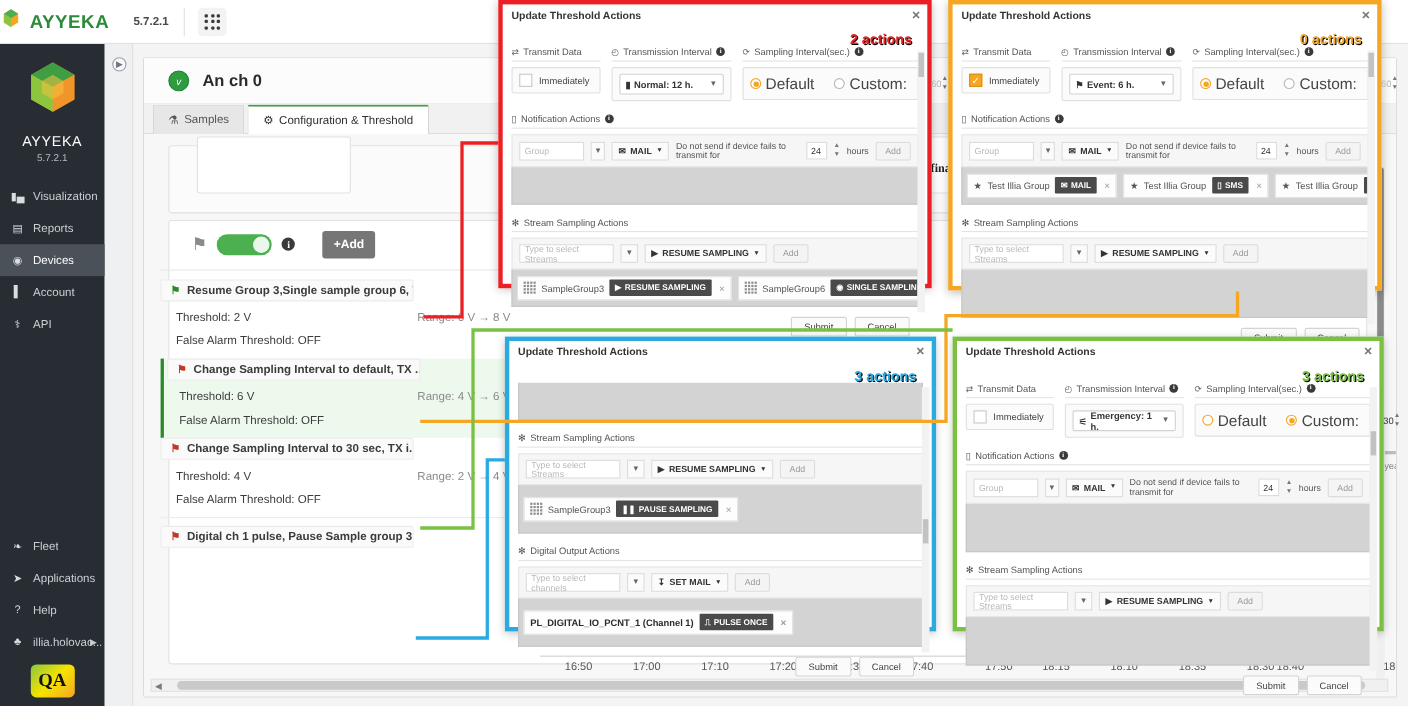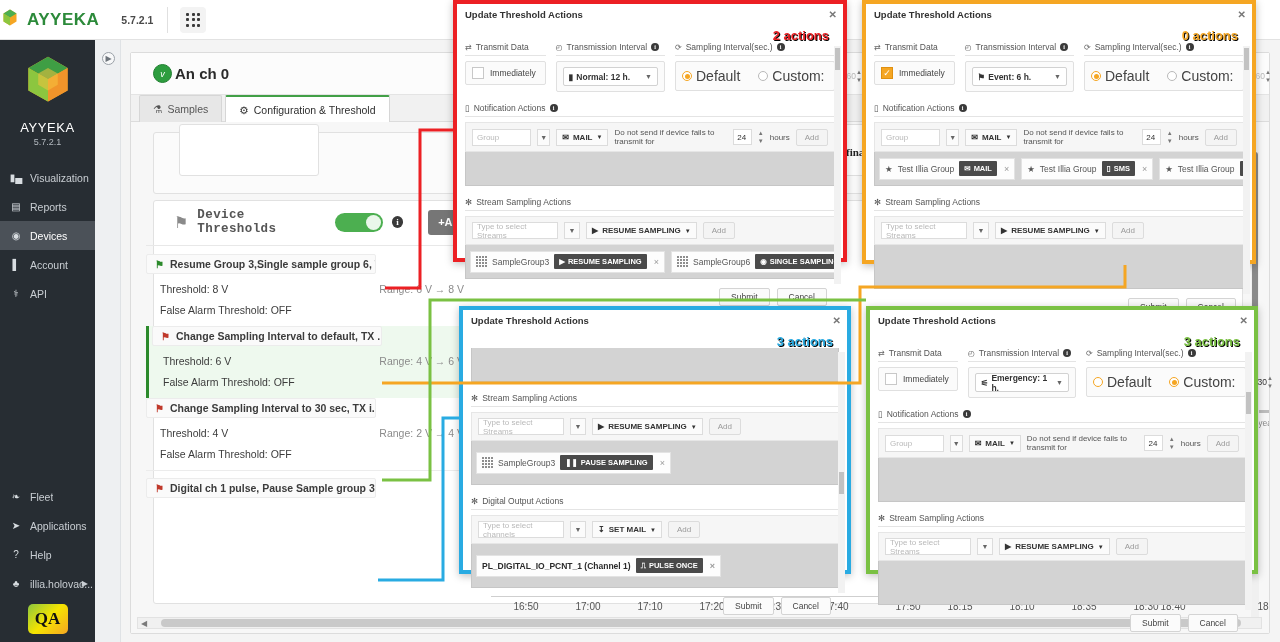--- a/index.html
+++ b/index.html
@@ -86,21 +86,21 @@
   }
   .dev-head {
     height: 42px; border-bottom: 1px solid #e4e4e4; display: flex; align-items: center;
     padding-left: 22px; background: #fcfcfc;
   }
   .dev-badge {
     width: 19px; height: 19px; border-radius: 50%; background: #2d9d3f;
     color: #fff; font-size: 9px; display: flex; align-items: center; justify-content: center;
     font-style: italic; border: 1px solid #228032;
   }
-  .dev-title { font-size: 15px; font-weight: bold; color: #2b2b2b; margin-left: 3px; }
+  .dev-title { font-size: 15px; font-weight: bold; color: #2b2b2b; margin-left: 12px; }
 
   .tabs { display: flex; height: 27px; padding-left: 8px; background: #f1f1f1;
     border-bottom: 1px solid #dcdcdc; }
   .tab {
     height: 27px; padding: 0 13px; display: flex; align-items: center; gap: 5px;
     font-size: 10.5px; color: #555; background: #e7e7e7; border: 1px solid #d6d6d6;
     border-bottom: none; margin-right: 3px; border-radius: 2px 2px 0 0; cursor: pointer;
   }
   .tab.active { background: #ffffff; color: #2f2f2f; border-top: 2px solid #42a047; }
 
@@ -460,39 +460,38 @@
             <span class="num">1</span>
             <span class="den">1000000</span>
           </span>
           <span>raw</span>
         </div>
         <div class="card" style="left:22px; top:78px; width:1090px; height:404px;"></div>
 
         <div class="thr-wrap">
           <div class="thr-head">
             <span class="flag" style="color:#8a8a8a;">⚑</span>
-            <span class="ttl">Device Thresholds</span>
             <span class="toggle-on">
               <span style="margin-left:6px;margin-top:41px;">ON</span>
               <span class="knob"></span>
             </span>
             <span class="info-dot">i</span>
             <span class="add-btn">+Add</span>
           </div>
 
           <div class="thr-list">
 
             <div class="thr-row">
               <div class="thr-pill">
                 <span class="flag flaggreen">⚑</span>
                 <span>Resume Group 3,Single sample group 6, TX...</span>
 
               </div>
               <div class="thr-detail">
-                <span>Threshold: 8 V</span>
+                <span>Threshold: 2 V</span>
                 <span class="rng">Range: 6 V → 8 V</span>
               </div>
               <div class="thr-sub">False Alarm Threshold: OFF</div>
             </div>
 
             <div class="thr-row thr-block hl">
               <div class="thr-pill" style="margin-left:3px;">
                 <span class="flag flagred">⚑</span>
                 <span>Change Sampling Interval to default, TX ...</span>
 

